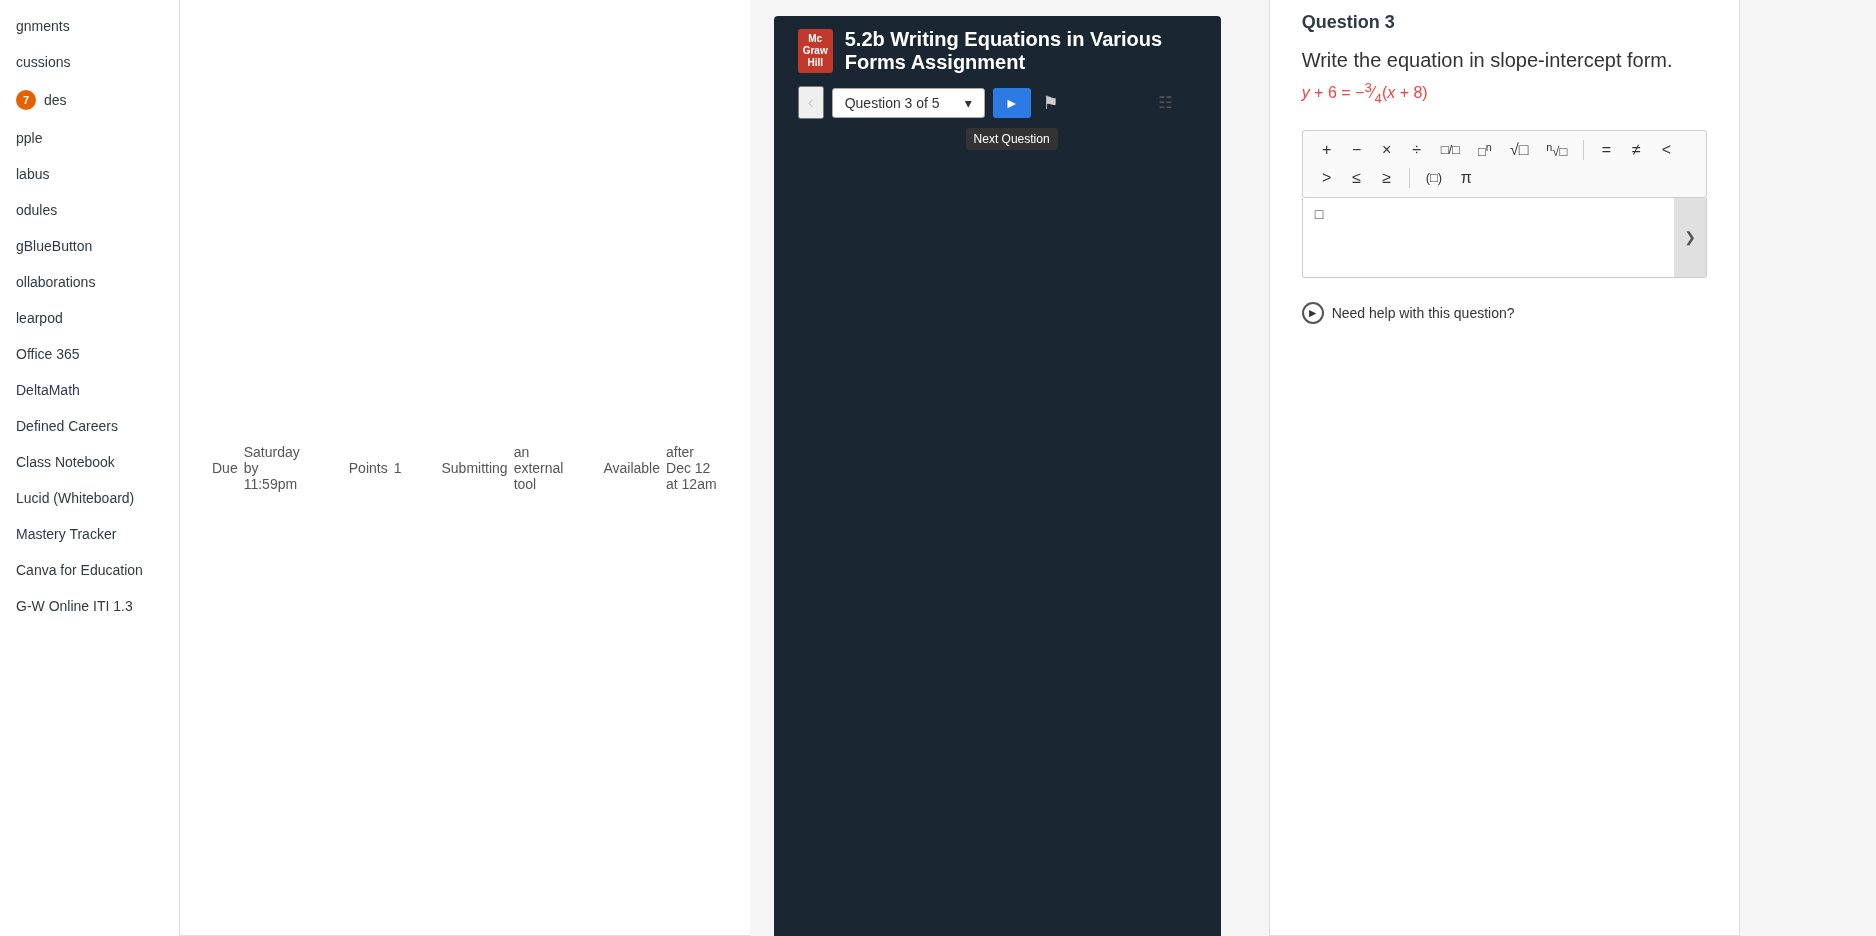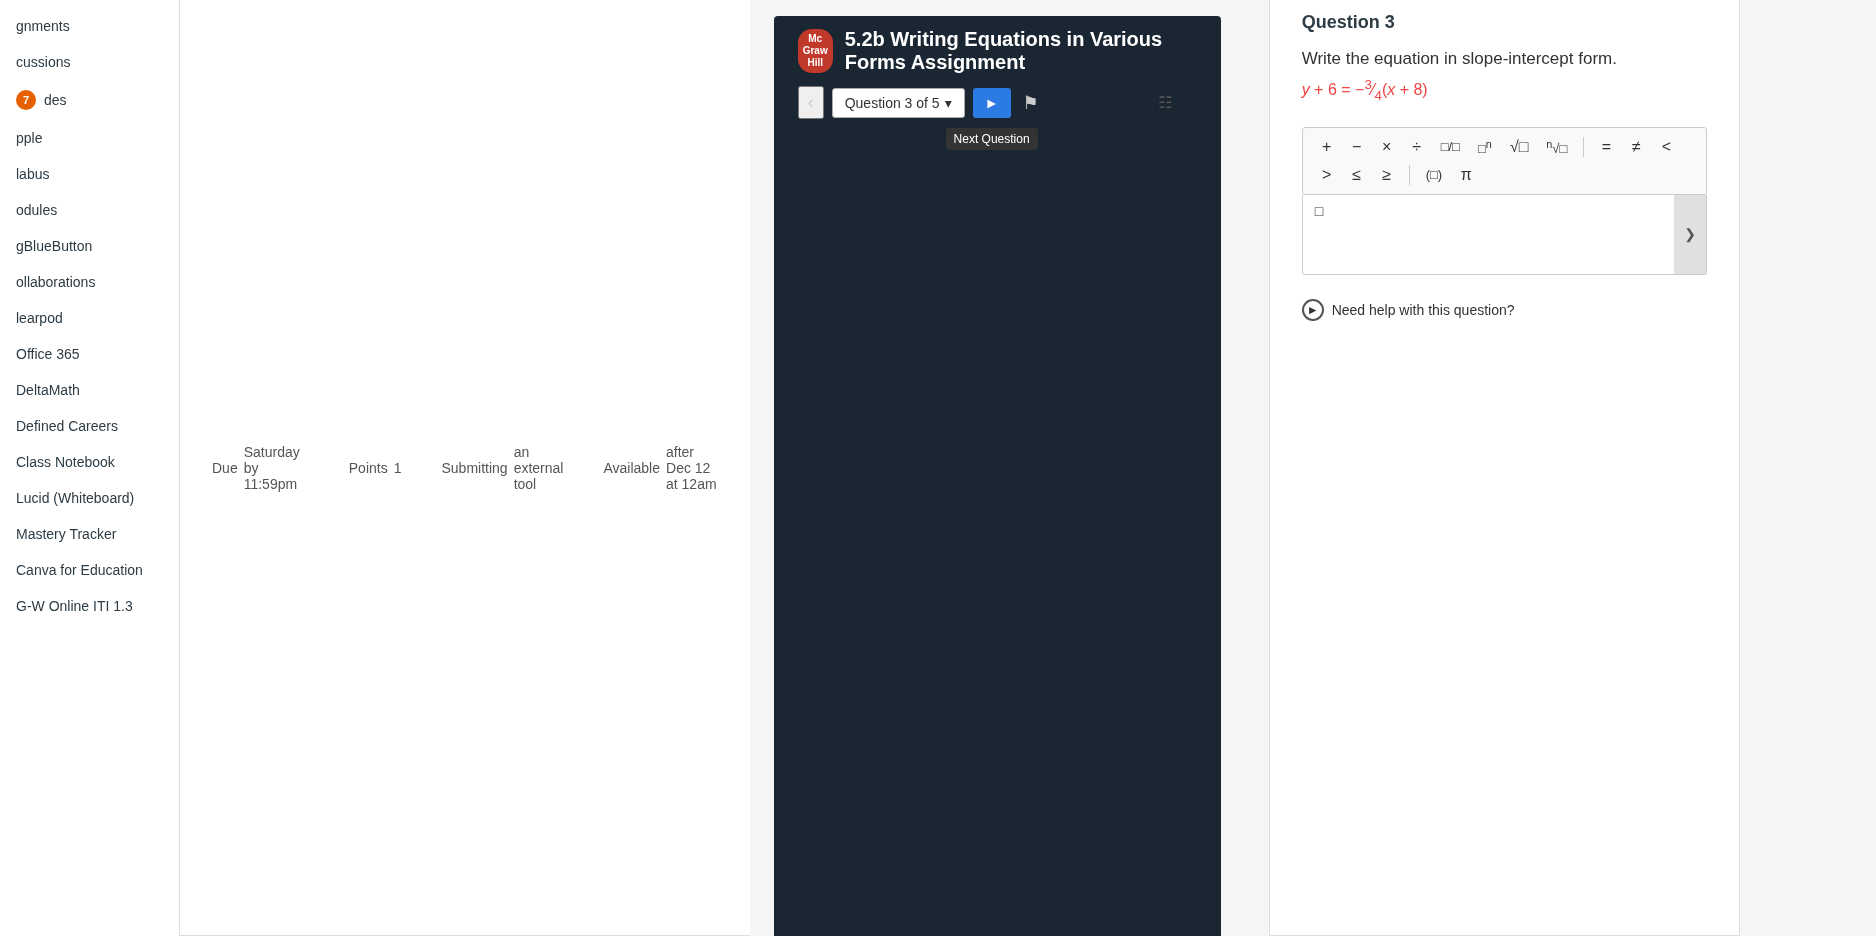--- a/index.html
+++ b/index.html
@@ -79,21 +79,21 @@
       align-items: center;
       gap: 12px;
       margin-bottom: 12px;
     }
     .mcgraw-logo {
       background: #c0392b;
       color: #fff;
       font-size: 10px;
       font-weight: bold;
       padding: 4px 5px;
-      border-radius: 14px;
+      border-radius: 3px;
       line-height: 1.2;
       text-align: center;
     }
     .tool-title {
       font-size: 20px;
       font-weight: bold;
       color: #ffffff;
     }
     .question-nav-row {
       display: flex;
@@ -110,21 +110,21 @@
     }
     .question-selector {
       background: #fff;
       color: #333;
       border: 1px solid #aaa;
       border-radius: 3px;
       padding: 6px 12px;
       font-size: 14px;
       display: flex;
       align-items: center;
-      gap: 5px;
+      gap: 25px;
       cursor: pointer;
     }
     .next-btn {
       background: #2c7be5;
       color: #fff;
       border: none;
       border-radius: 3px;
       padding: 7px 12px;
       font-size: 14px;
       cursor: pointer;
@@ -157,21 +157,21 @@
       border: 1px solid #ddd;
       border-top: none;
     }
     .question-title {
       font-size: 18px;
       font-weight: bold;
       margin-bottom: 16px;
       color: #2d3b45;
     }
     .question-instruction {
-      font-size: 17px;
+      font-size: 20px;
       margin-bottom: 8px;
       color: #333;
     }
     .question-equation {
       font-size: 16px;
       margin-bottom: 24px;
       color: #ef4444;
     }
     
     .math-toolbar {

